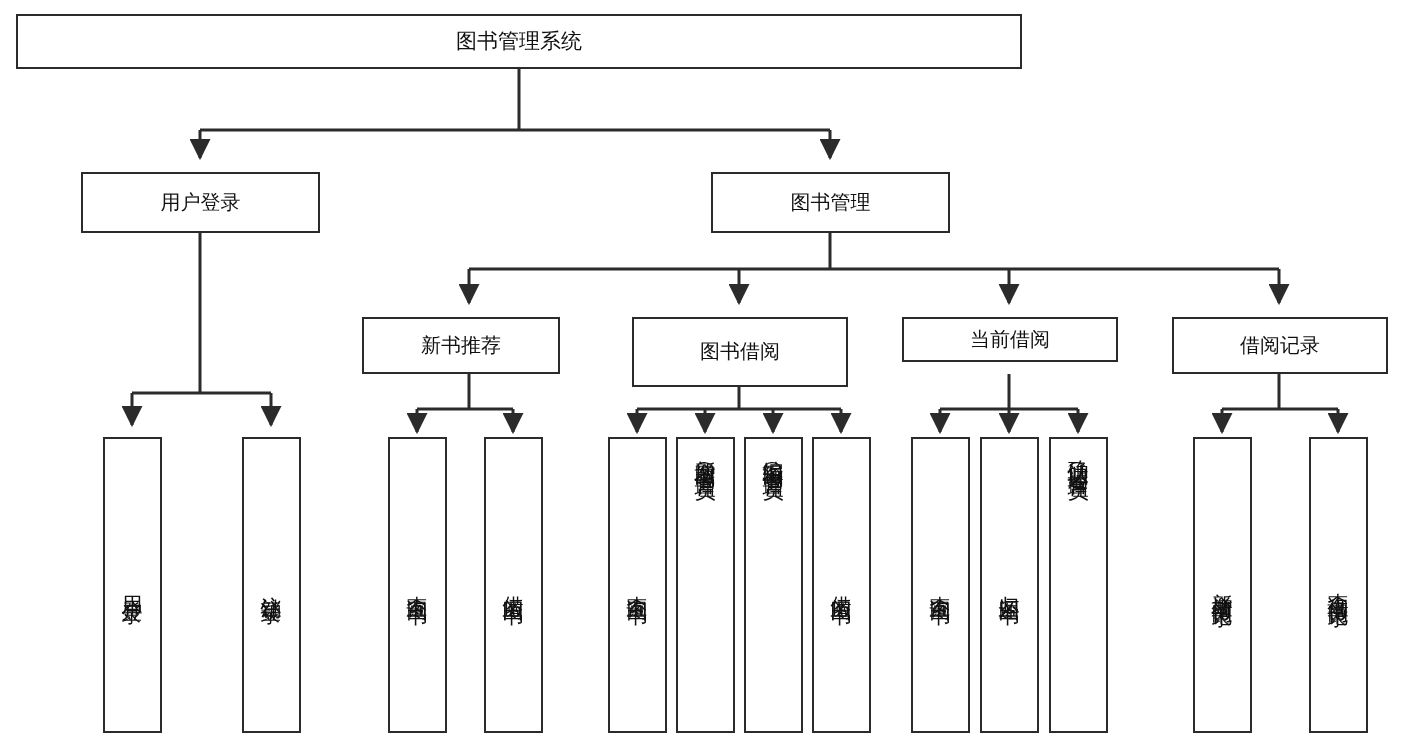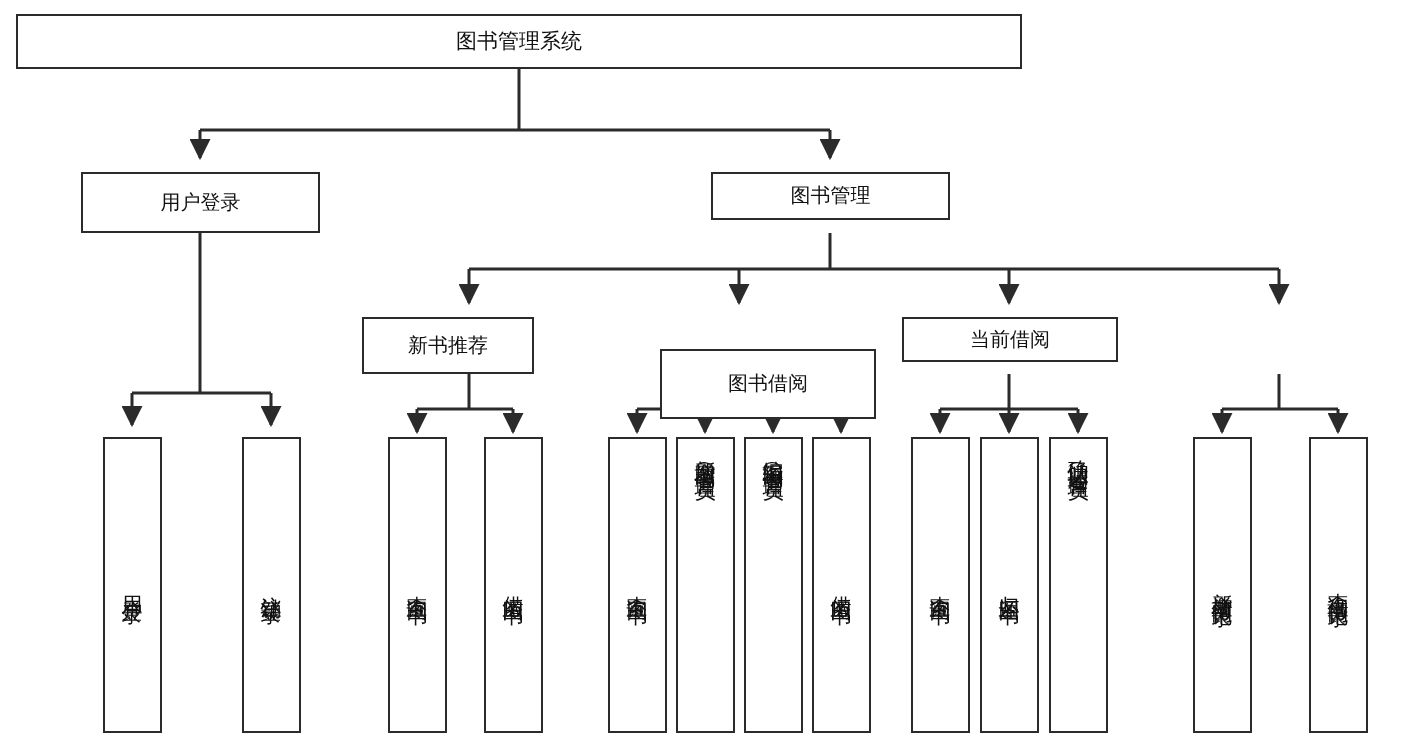--- a/index.html
+++ b/index.html
@@ -135,33 +135,36 @@
     </g>
   </svg>
 
   <div class="node root" style="left:16px; top:14px; width:1006px; height:55px;">
     <span class="lbl">图书管理系统</span>
   </div>
 
   <div class="node lvl1" style="left:81px; top:172px; width:239px; height:61px;">
     <span class="lbl">用户登录</span>
   </div>
-  <div class="node lvl1" style="left:711px; top:172px; width:239px; height:48px;">
+  <div class="node lvl1" style="left:711px; top:172px; width:239px; height:61px;">
     <span class="lbl">图书管理</span>
   </div>
 
-  <div class="node lvl2" style="left:362px; top:317px; width:172px; height:57px;">
+  <div class="node lvl2" style="left:362px; top:317px; width:198px; height:57px;">
     <span class="lbl">新书推荐</span>
   </div>
-  <div class="node lvl2" style="left:660px; top:317px; width:216px; height:70px;margin-top:32px;">
+  <div class="node lvl2" style="left:632px; top:317px; width:216px; height:70px;">
     <span class="lbl">图书借阅</span>
   </div>
   <div class="node lvl2" style="left:902px; top:317px; width:216px; height:45px;">
     <span class="lbl">当前借阅</span>
   </div>
+  <div class="node lvl2" style="left:1172px; top:317px; width:216px; height:57px;">
+    <span class="lbl">借阅记录</span>
+  </div>
 
   <div class="node leaf centered" style="left:103px; top:437px; width:59px; height:296px;">
     <span class="lbl">用户登录</span>
   </div>
   <div class="node leaf centered" style="left:242px; top:437px; width:59px; height:296px;">
     <span class="lbl">注销登录</span>
   </div>
 
   <div class="node leaf centered" style="left:388px; top:437px; width:59px; height:296px;">
     <span class="lbl">查询图书</span>

